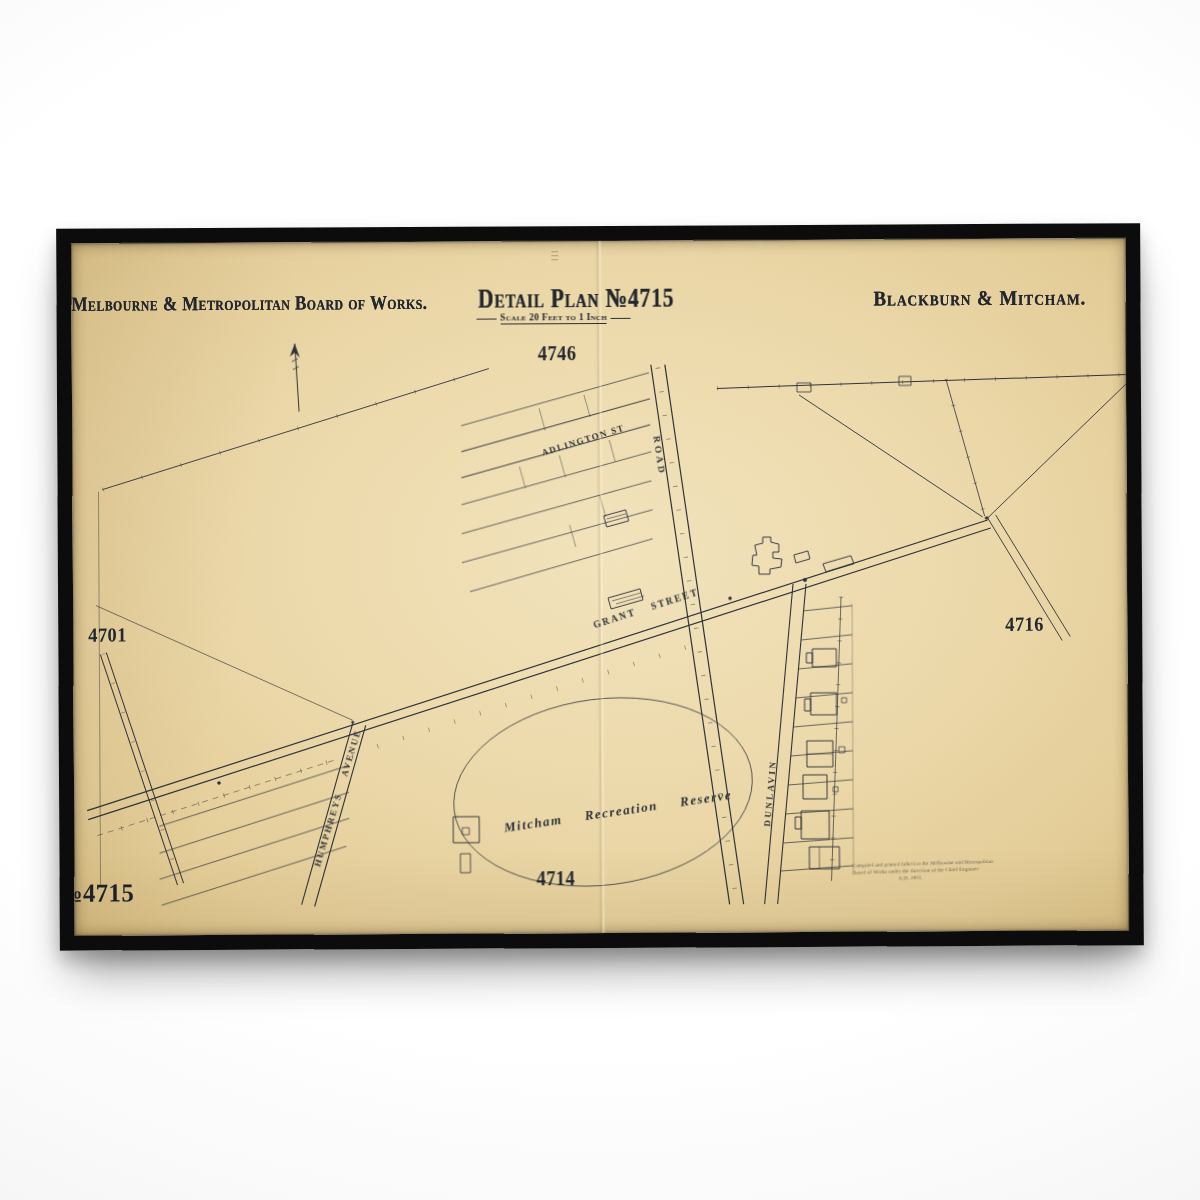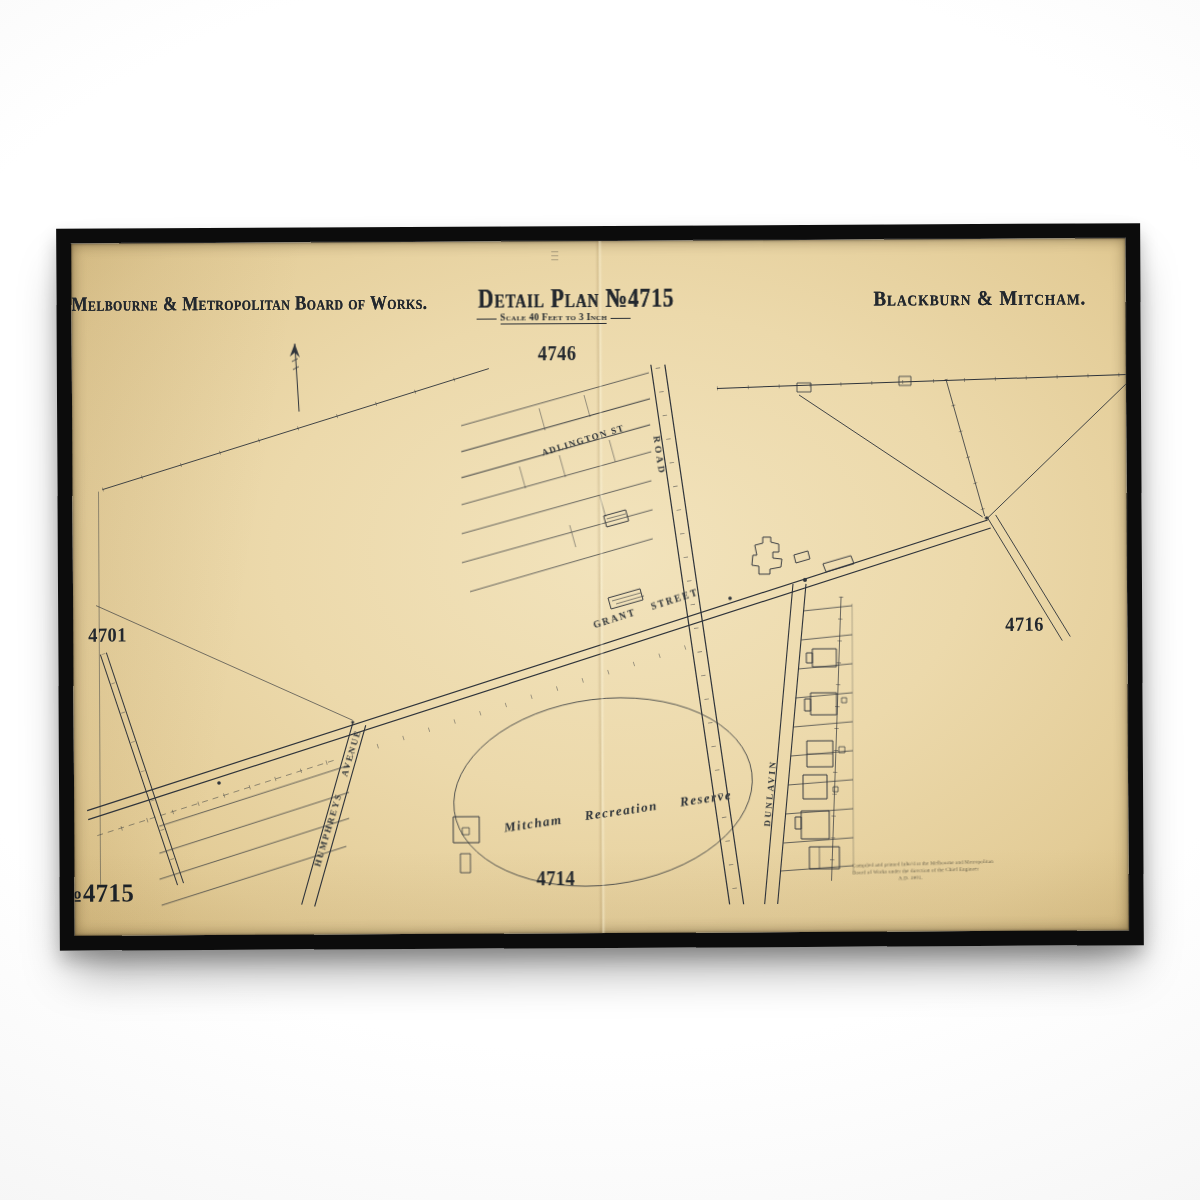--- a/index.html
+++ b/index.html
@@ -228,21 +228,21 @@
         <i></i>
         <i></i>
       </div>
 
     <div class="lbl pub-title">Melbourne &amp; Metropolitan Board of Works.</div>
 
     <div class="lbl plan-block">
       <span class="plan-title">Detail Plan №4715</span>
       <div class="plan-scale">
         <span class="rule"></span>
-        <span class="txt">Scale 40 Feet to 3 Inch</span>
+        <span class="txt">Scale 20 Feet to 1 Inch</span>
         <span class="rule"></span>
       </div>
     </div>
 
     <div class="lbl loc-title">Blackburn &amp; Mitcham.</div>
 
     <div class="lbl adj adj-top">4746</div>
     <div class="lbl adj adj-left">4701</div>
     <div class="lbl adj adj-right">4716</div>
     <div class="lbl adj adj-bottom">4714</div>

